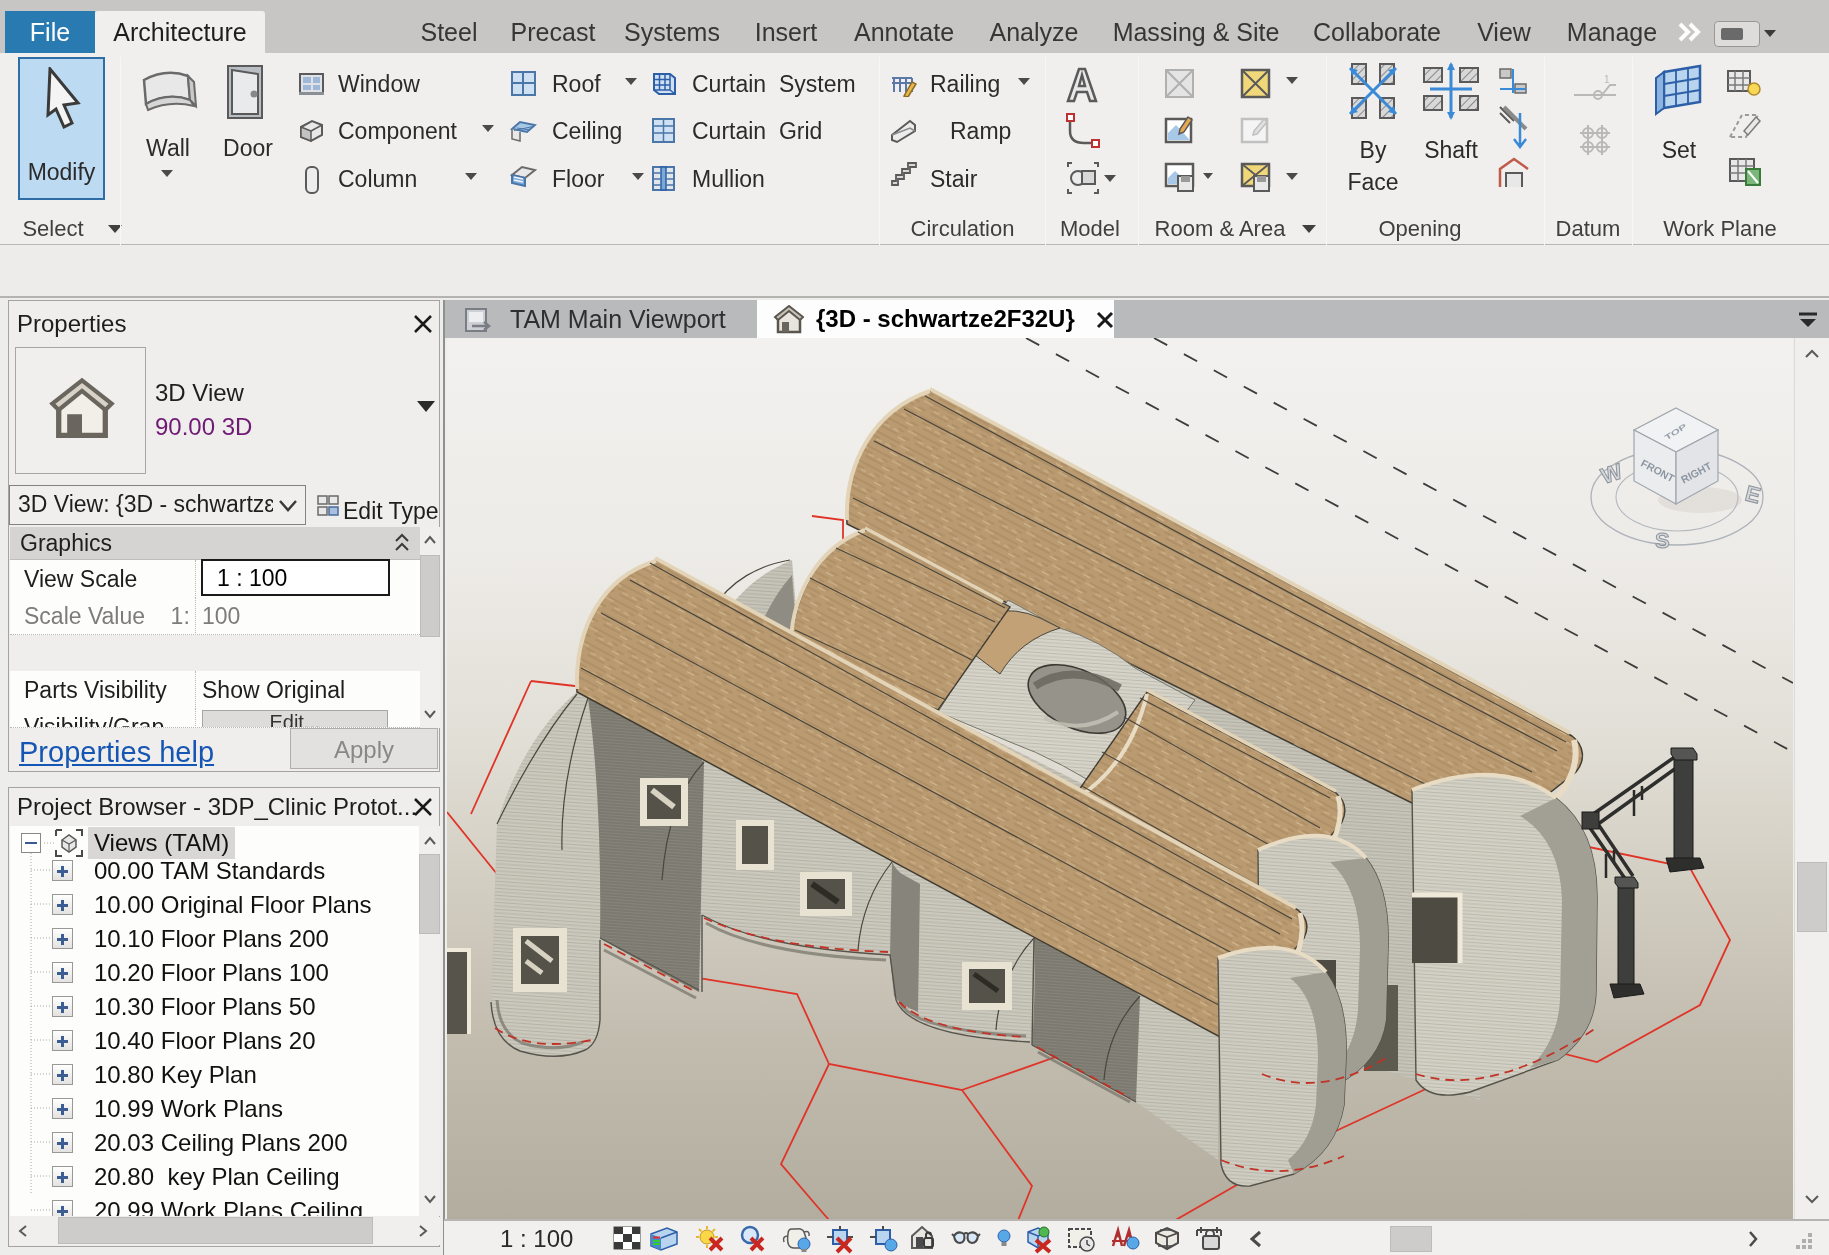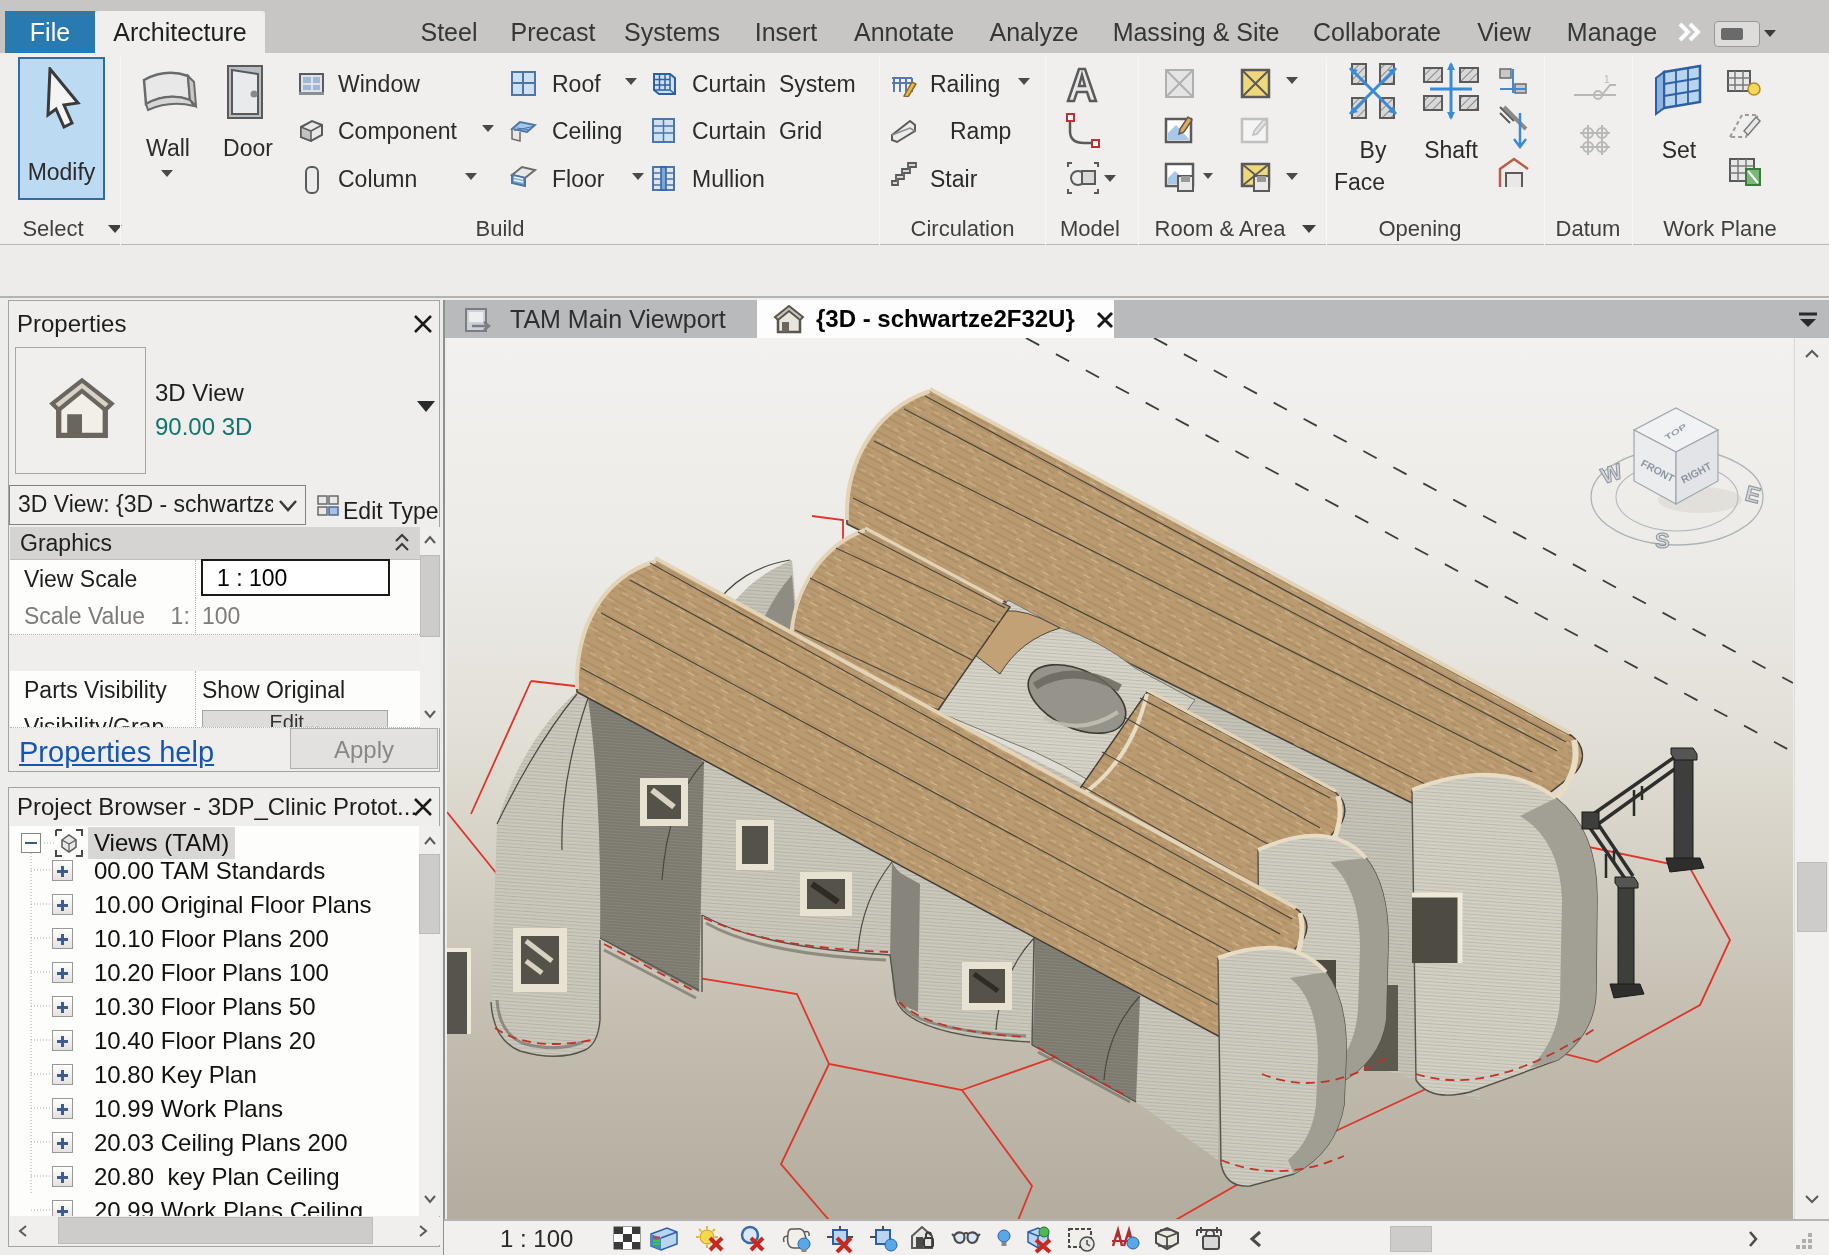--- a/index.html
+++ b/index.html
@@ -142,21 +142,20 @@
     <rect x="3" y="2" width="21" height="23" fill="#cfe0f2" stroke="#4a76a8" stroke-width="2"></rect>
     <path d="M3 9 H24 M3 16 H24 M13.5 2 V25" stroke="#4a76a8" stroke-width="1.5"></path>
   </svg>
   <div class="btxt" style="left:692px;top:63px;">Curtain&nbsp; Grid</div>
   <svg class="abs" style="left:650px;top:112px;" width="27" height="27" viewBox="0 0 27 27">
     <rect x="3" y="2" width="21" height="23" fill="#e2e6ea" stroke="#4a76a8" stroke-width="2"></rect>
     <rect x="11" y="2" width="5" height="23" fill="#7aa8d8" stroke="#2d5fa8" stroke-width="1.5"></rect>
     <path d="M3 8 H11 M16 8 H24 M3 14 H11 M16 14 H24 M3 20 H11 M16 20 H24" stroke="#4a76a8" stroke-width="1.5"></path>
   </svg>
   <div class="btxt" style="left:692px;top:111px;">Mullion</div>
-  <div class="rlabel" style="left:350px;width:300px;">Build</div>
   <div class="rsep" style="left:879px;"></div>
 
   <svg class="abs" style="left:890px;top:17px;" width="27" height="27" viewBox="0 0 27 27">
     <path d="M2 8 H22 M2 13 H22 M4 8 V22 M10 8 V22 M16 8 V22 M22 8 V22" stroke="#5a78a8" stroke-width="2" fill="none"></path>
     <path d="M14 26 L22 12 L26 14 L18 27 Z" fill="#e8b84a" stroke="#8a6a2a" stroke-width="1.5"></path>
   </svg>
   <div class="btxt" style="left:930px;top:16px;">Railing</div>
   <div class="dd" style="left:1018px;top:25px;border-left-width:6px;border-right-width:6px;border-top-width:7px;"></div>
   <svg class="abs" style="left:890px;top:64px;" width="27" height="27" viewBox="0 0 27 27">
     <path d="M2 18 L20 4 L25 8 L25 14 L7 25 L2 23 Z" fill="#ececec" stroke="#5a5a5a" stroke-width="2"></path>
@@ -231,21 +230,21 @@
           </pattern>
         </defs>
     <path d="M8 2 L22 2 L22 22 L8 22 Z" fill="url(#hat)" stroke="#5a5a5a" stroke-width="2"></path>
     <path d="M36 36 L50 36 L50 56 L36 56 Z" fill="url(#hat)" stroke="#5a5a5a" stroke-width="2"></path>
     <path d="M36 2 L50 2 L50 22 L36 22 Z" fill="url(#hat)" stroke="#5a5a5a" stroke-width="2"></path>
     <path d="M8 36 L22 36 L22 56 L8 56 Z" fill="url(#hat)" stroke="#5a5a5a" stroke-width="2"></path>
     <path d="M6 6 L52 52 M52 6 L6 52" stroke="#3a8ad8" stroke-width="3"></path>
     <path d="M52 52 L44 50 L50 44 Z M6 6 L14 8 L8 14 Z M52 6 L50 14 L44 8 Z M6 52 L8 44 L14 50 Z" fill="#3a8ad8"></path>
   </svg>
   <div class="btxt" style="left:1344px;top:82px;width:58px;text-align:center;">By</div>
-  <div class="btxt" style="left:1334px;top:114px;width:78px;text-align:left;">Face</div>
+  <div class="btxt" style="left:1334px;top:114px;width:78px;text-align:center;">Face</div>
   <svg class="abs" style="left:1420px;top:9px;" width="62" height="58" viewBox="0 0 62 58">
     <rect x="4" y="6" width="18" height="14" fill="url(#hat)" stroke="#5a5a5a" stroke-width="2"></rect>
     <rect x="40" y="6" width="18" height="14" fill="url(#hat)" stroke="#5a5a5a" stroke-width="2"></rect>
     <rect x="4" y="34" width="18" height="14" fill="url(#hat)" stroke="#5a5a5a" stroke-width="2"></rect>
     <rect x="40" y="34" width="18" height="14" fill="url(#hat)" stroke="#5a5a5a" stroke-width="2"></rect>
     <path d="M31 2 L31 56 M10 27 L52 27" stroke="#3a8ad8" stroke-width="3"></path>
     <path d="M31 0 L27 8 L35 8 Z M31 58 L27 50 L35 50 Z" fill="#3a8ad8"></path>
   </svg>
   <div class="btxt" style="left:1420px;top:82px;width:62px;text-align:center;">Shaft</div>
   <svg class="abs" style="left:1498px;top:14px;" width="30" height="28" viewBox="0 0 30 28">
@@ -334,21 +333,21 @@
     <path d="M2 2 L18 18 M18 2 L2 18" stroke="#1a1a1a" stroke-width="2.5"></path>
   </svg>
   <div class="abs" style="left:6px;top:46px;width:131px;height:127px;background:#f0efee;border:1px solid #a8a6a4;">
     <svg class="abs" style="left:30px;top:28px;" width="72" height="68" viewBox="0 0 34 30">
       <path d="M6 13 L17 3 L28 13 L28 27 L6 27 Z" fill="#f2efe9" stroke="#6a665e" stroke-width="2.5"></path>
       <path d="M3 12 L17 1 L31 12 L28 15 L17 6 L6 15 Z" fill="#d8d2c8" stroke="#6a665e" stroke-width="2"></path>
       <rect x="10" y="17" width="7" height="10" fill="#6a665e"></rect>
     </svg>
   </div>
   <div class="abs" style="left:146px;top:78px;font-size:24px;color:#1e1e1e;">3D View</div>
-  <div class="abs" style="left:146px;top:112px;font-size:24px;color:#0f766e;">90.00 3D</div>
+  <div class="abs" style="left:146px;top:112px;font-size:24px;color:#701a75;">90.00 3D</div>
   <div class="dd" style="left:408px;top:100px;border-left-width:9px;border-right-width:9px;border-top-width:11px;border-top-color:#2a2a2a;"></div>
   <div class="abs" style="left:0px;top:184px;width:297px;height:40px;background:#f0efee;border:1px solid #848280;">
     <div class="abs" style="left:8px;top:5px;font-size:23px;color:#1e1e1e;white-space:nowrap;overflow:hidden;width:255px;">3D View: {3D - schwartzɛ</div>
     <svg class="abs" style="left:268px;top:13px;" width="20" height="14" viewBox="0 0 20 14">
           <path d="M2 2 L10 11 L18 2" fill="none" stroke="#3a3a3a" stroke-width="2.5"></path>
         </svg>
   </div>
   <svg class="abs" style="left:308px;top:194px;" width="22" height="22" viewBox="0 0 22 22">
     <rect x="1" y="1" width="9" height="8" fill="#e8e8e8" stroke="#6a6a6a" stroke-width="1.5"></rect>
     <rect x="12" y="1" width="9" height="8" fill="#e8e8e8" stroke="#6a6a6a" stroke-width="1.5"></rect>

